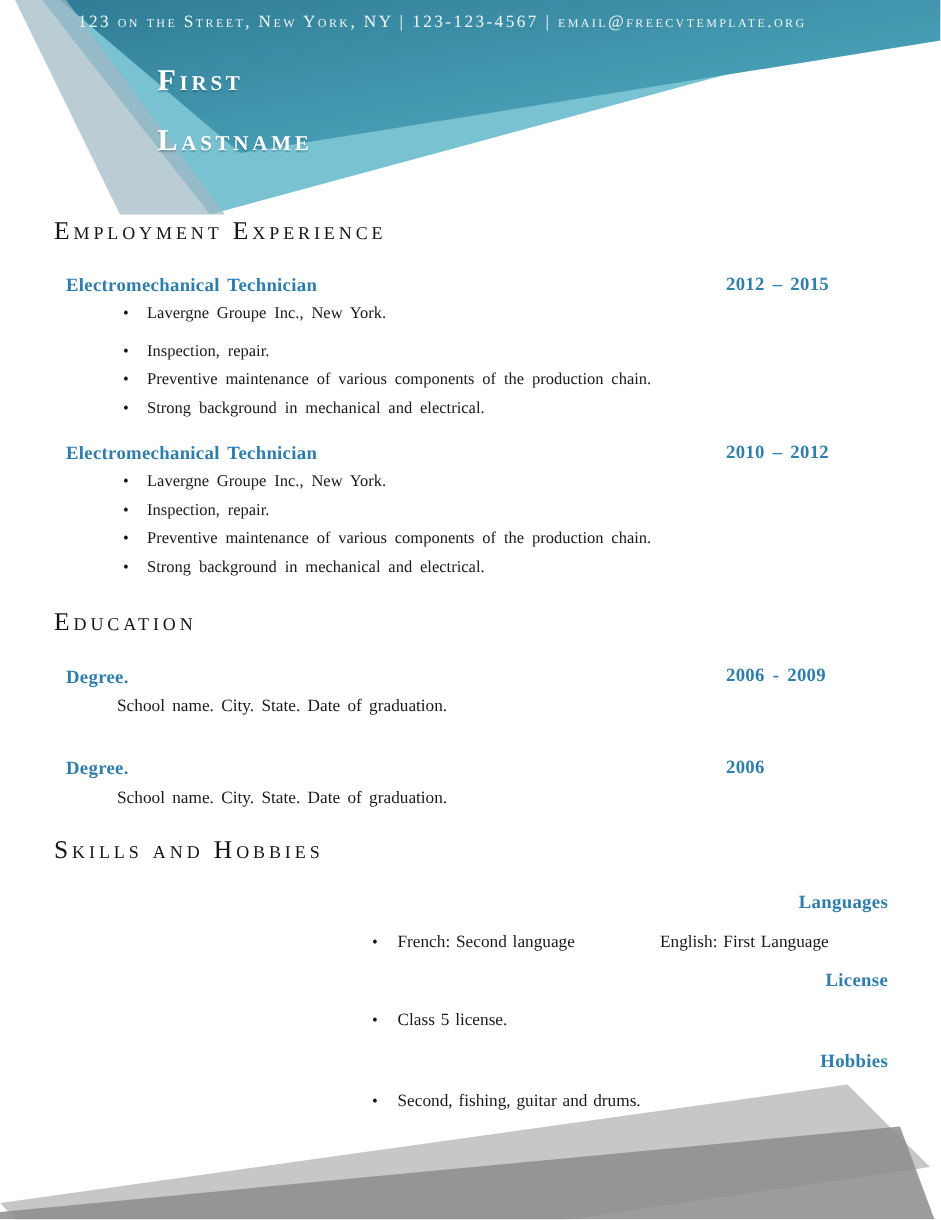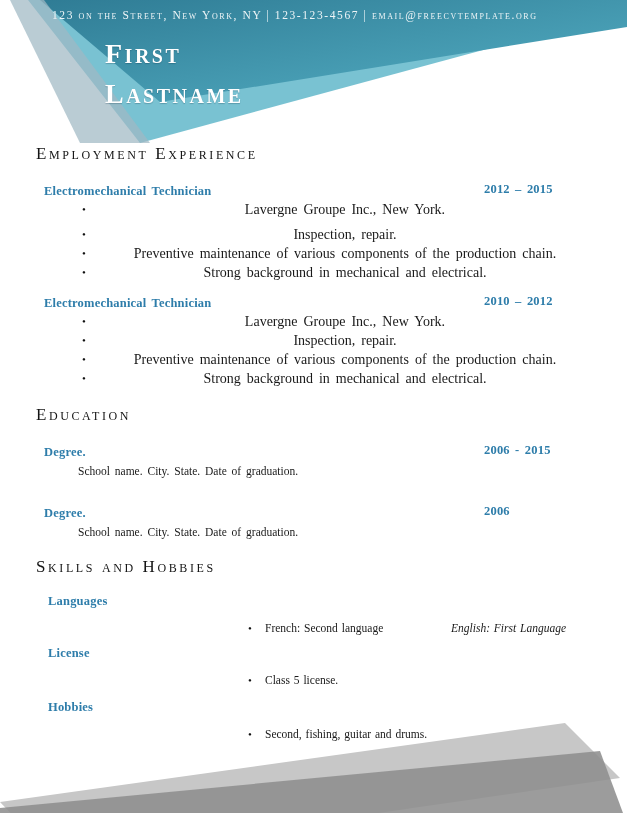--- a/index.html
+++ b/index.html
@@ -15,21 +15,21 @@
   #footer-shapes{bottom:0;}
   
   .contact-line{
     position:absolute;top:9px;left:52px;width:560px;
     color:#eef5f7;font-size:11.5px;font-variant:small-caps;
     letter-spacing:1.6px;white-space:nowrap;
   }
   .name-block{
     position:absolute;top:34px;left:105px;
     color:#ffffff;font-variant:small-caps;font-weight:600;
-    font-size:28px;line-height:40px;letter-spacing:2.5px;
+    font-size:20px;line-height:40px;letter-spacing:2.5px;
     text-shadow:0 1px 1px rgba(0,40,60,.25);
   }
   
   .content{position:absolute;top:144px;left:36px;width:556px;color:#191919;}
   h2.section-heading{
     margin:0;font-size:17px;line-height:20px;font-weight:500;
     font-variant:small-caps;letter-spacing:2.6px;color:#141414;
   }
   h2.mt{margin-top:19px;}
   h2.mt2{margin-top:17px;}
@@ -38,42 +38,42 @@
   .entry-row.edu1{margin-top:17px;}
   .entry-row.edu2{margin-top:24px;}
   .entry-title,.entry-dates,.skill-label{
     font-weight:bold;font-size:12.5px;line-height:16px;color:#2e7daa;
     letter-spacing:.2px;word-spacing:2px;
   }
   .entry-dates{position:absolute;left:440px;top:0;white-space:nowrap;}
   ul.job-bullets{list-style:none;margin:5px 0 0 0;padding:0;}
   ul.job-bullets li{
     position:relative;padding-left:62px;margin-bottom:4px;
-    font-size:14px;line-height:15px;word-spacing:2.5px;text-align:center;
+    font-size:11px;line-height:15px;word-spacing:2.5px;
   }
   ul.job-bullets li.gap{margin-bottom:10px;}
   ul.job-bullets li::before{
     content:"•";position:absolute;left:46px;top:0;font-size:11px;color:#111;
   }
   .school-line{
     margin:6px 0 0 42px;font-size:11.5px;line-height:15px;word-spacing:2px;
   }
-  .skill-label{display:block;margin-left:12px;}
+  .skill-label{display:block;margin-left:12px;text-align:right;}
   .skill-label.m1{margin-top:16px;}
   .skill-label.m2{margin-top:9px;}
   .skill-label.m3{margin-top:11px;}
   ul.skill-bullets{list-style:none;margin:2px 0 0 0;padding:0;}
   ul.skill-bullets li{
     position:relative;padding-left:229px;
     font-size:11.5px;line-height:16px;word-spacing:1px;margin-top:11px;
   }
   ul.skill-bullets li::before{
     content:"•";position:absolute;left:212px;top:0;font-size:11px;color:#111;
   }
-  .secondary-skill{position:absolute;left:415px;top:0;white-space:nowrap;font-style:italic;}
+  .secondary-skill{position:absolute;left:404px;top:0;white-space:nowrap;}
 </style>
 </head>
 <body>
 
 <svg id="header-shapes" class="deco" width="627" height="150" viewBox="0 0 627 150">
   <defs>
     <linearGradient id="tealGrad" x1="0" y1="0" x2="1" y2="1">
       <stop offset="0" stop-color="#2f7c95"></stop>
       <stop offset="1" stop-color="#55b0c5"></stop>
     </linearGradient>
@@ -112,21 +112,21 @@
     <li>Lavergne Groupe Inc., New York.</li>
     <li>Inspection, repair.</li>
     <li>Preventive maintenance of various components of the production chain.</li>
     <li>Strong background in mechanical and electrical.</li>
   </ul>
 
   <h2 class="section-heading mt">Education</h2>
 
   <div class="entry-row edu1">
     <span class="entry-title">Degree.</span>
-    <span class="entry-dates">2006 - 2015</span>
+    <span class="entry-dates">2006 - 2009</span>
   </div>
   <div class="school-line">School name. City. State. Date of graduation.</div>
 
   <div class="entry-row edu2">
     <span class="entry-title">Degree.</span>
     <span class="entry-dates">2006</span>
   </div>
   <div class="school-line">School name. City. State. Date of graduation.</div>
 
   <h2 class="section-heading mt2">Skills and Hobbies</h2>

